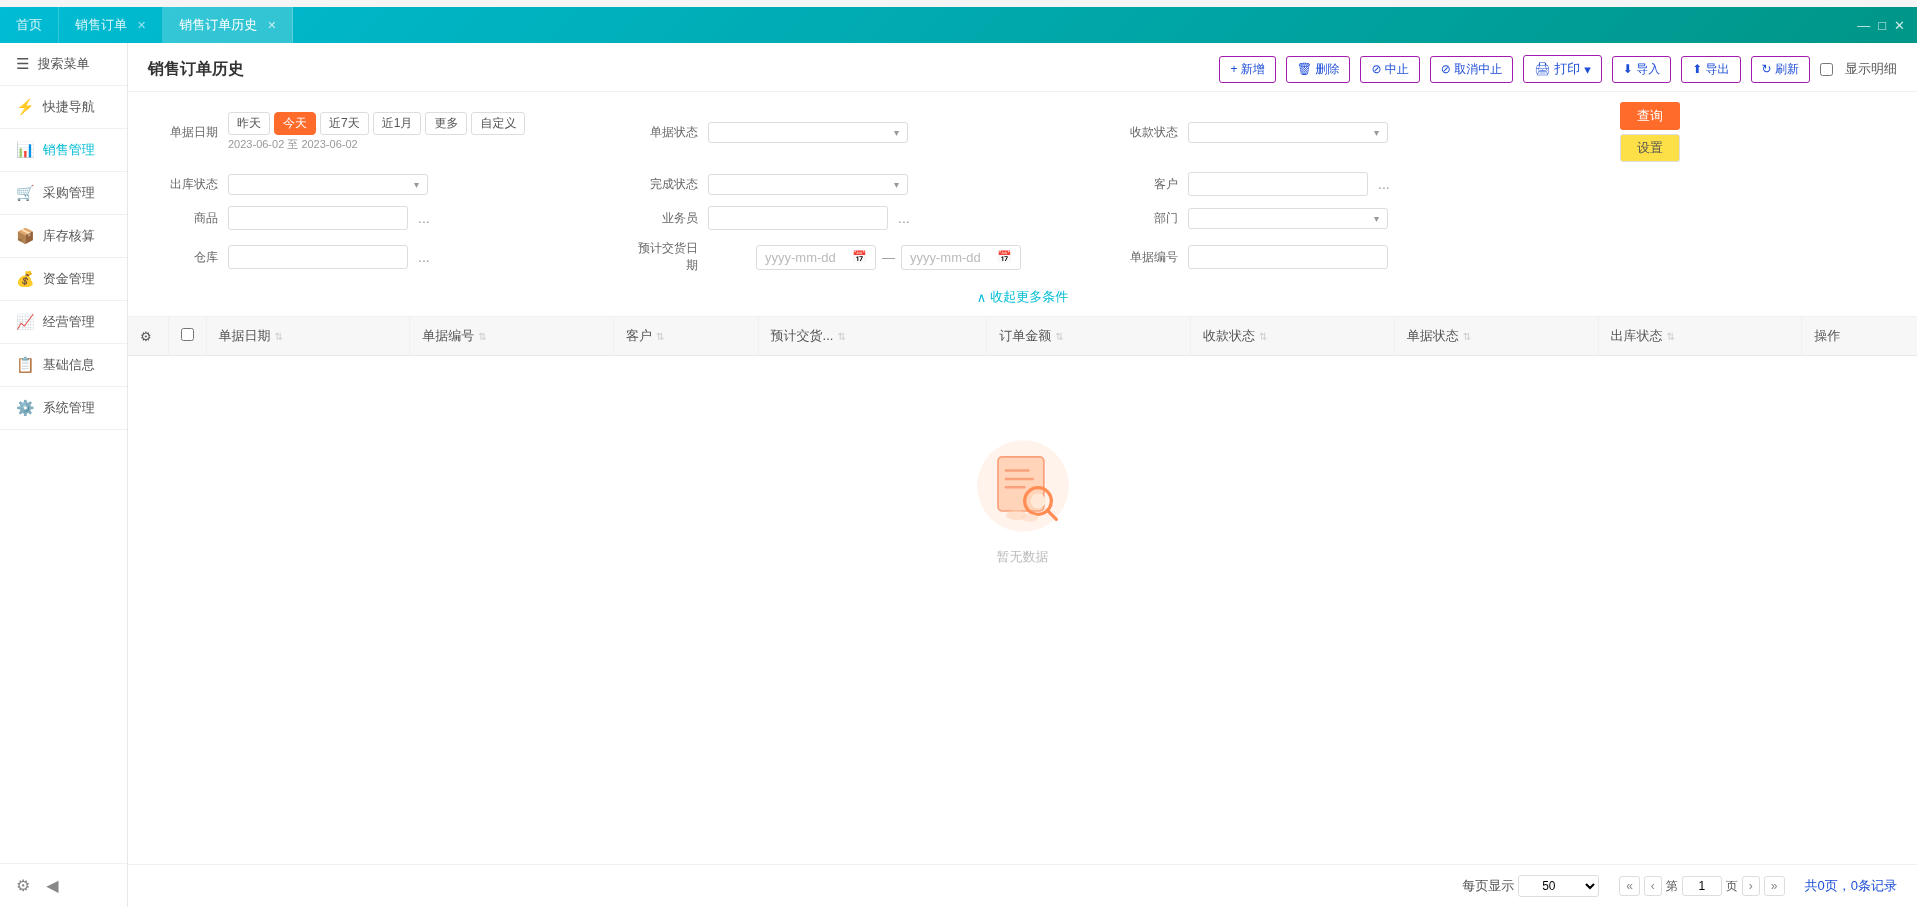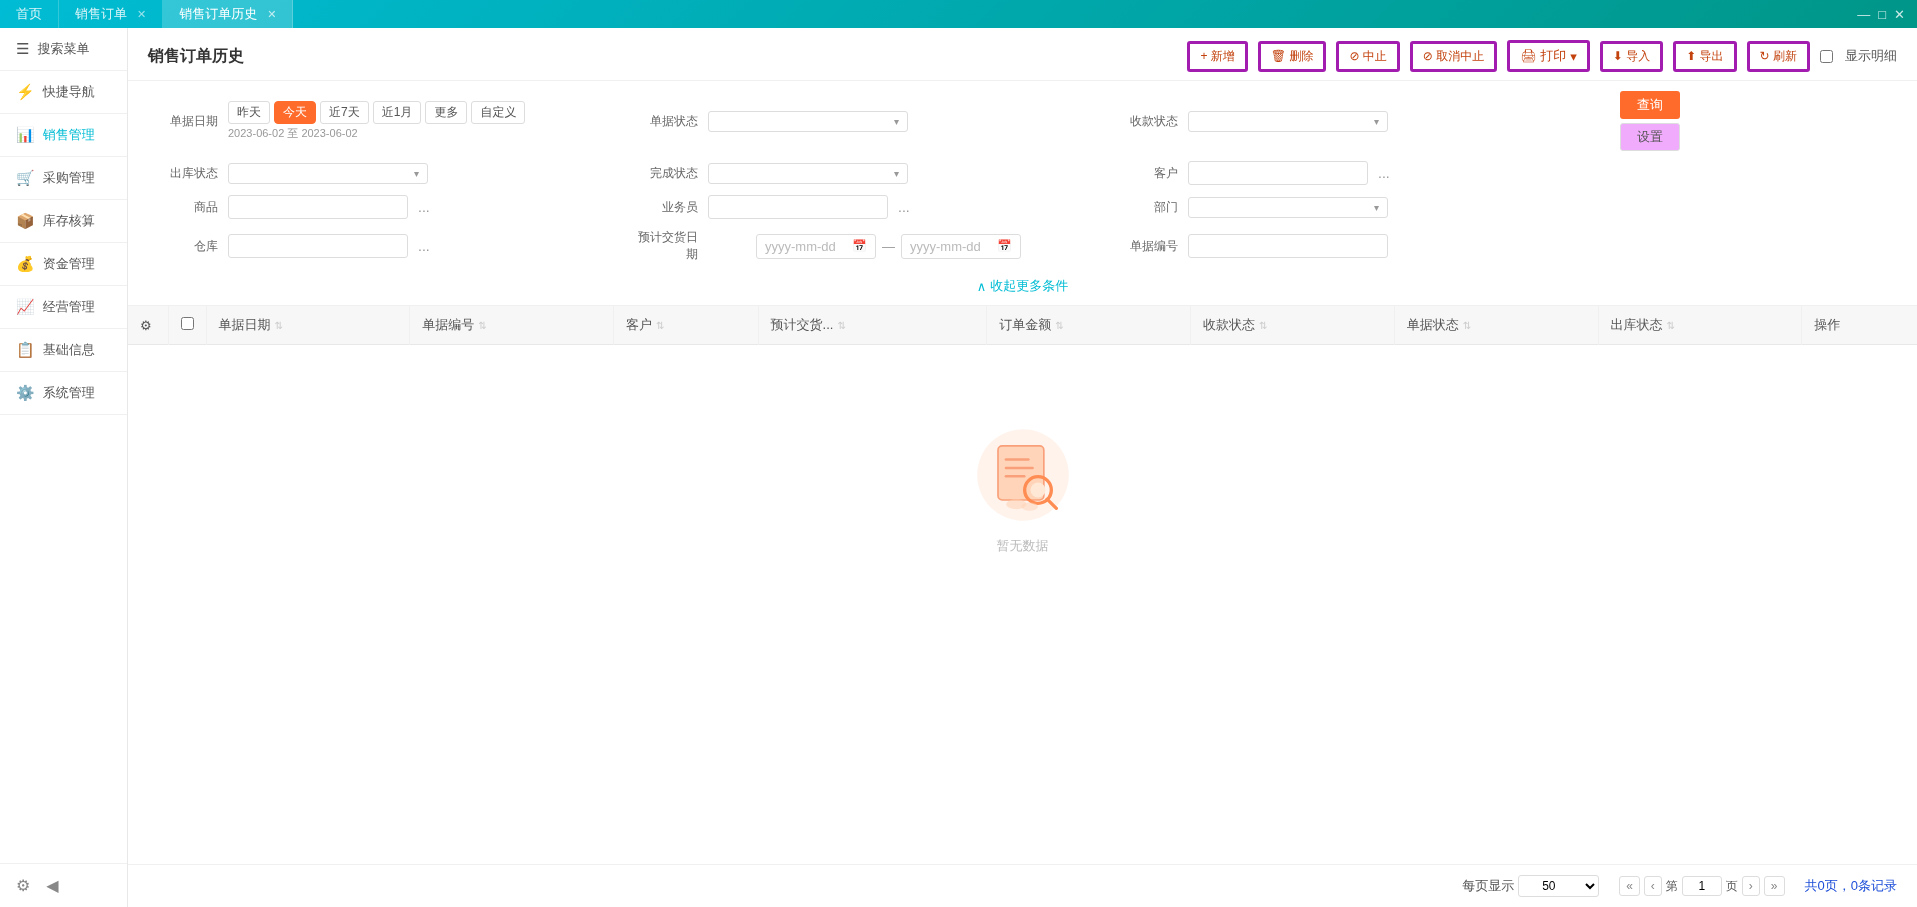--- a/index.html
+++ b/index.html
@@ -1,26 +1,27 @@
 <!DOCTYPE html>
 <html><head>
   <meta charset="utf-8">
   <style>
     * { box-sizing: border-box; margin: 0; padding: 0; font-family: 'Microsoft YaHei', Arial, sans-serif; font-size: 13px; }
     body { display: flex; flex-direction: column; height: 907px; overflow: hidden; background: #f5f5f5; }
 
     
     .top-bar {
-      height: 28px;
+      height: 36px;
       background: linear-gradient(135deg, #00bcd4, #009688);
       display: flex;
       align-items: center;
       padding: 0 0 0 0;
       flex-shrink: 0;
       position: relative;
+      margin-top: 7px;
     }
     .top-bar-tabs {
       display: flex;
       align-items: stretch;
       height: 100%;
       flex: 1;
     }
     .top-tab {
       display: flex;
       align-items: center;
@@ -116,25 +117,25 @@
     .toolbar {
       display: flex;
       align-items: center;
       gap: 10px;
     }
     .toolbar-btn {
       display: flex;
       align-items: center;
       gap: 4px;
       padding: 4px 10px;
-      border: 3px solid #a21caf;
-      border-radius: 3px;
-      background: #fff;
-      cursor: pointer;
-      color: #c2410c;
+      border: 1px solid #a21caf;
+      border-radius: 3px;
+      background: #fff;
+      cursor: pointer;
+      color: #1d4ed8;
       font-size: 12px;
       text-align: right;
     }
     .display-checkbox {
       display: flex;
       align-items: center;
       gap: 12px;
       color: #555;
       font-size: 12px;
       cursor: pointer;
@@ -367,21 +368,21 @@
     .query-btn {
       background: #ff6b2b;
       color: #fff;
       border: none;
       border-radius: 3px;
       padding: 5px 16px;
       cursor: pointer;
       font-size: 13px;
     }
     .settings-btn {
-      background: #f0abfc;
+      background: #fde047;
       color: #555;
       border: 1px solid #ddd;
       border-radius: 3px;
       padding: 4px 16px;
       cursor: pointer;
       font-size: 13px;
     }
     .query-settings-wrap {
       display: flex;
       flex-direction: column;

